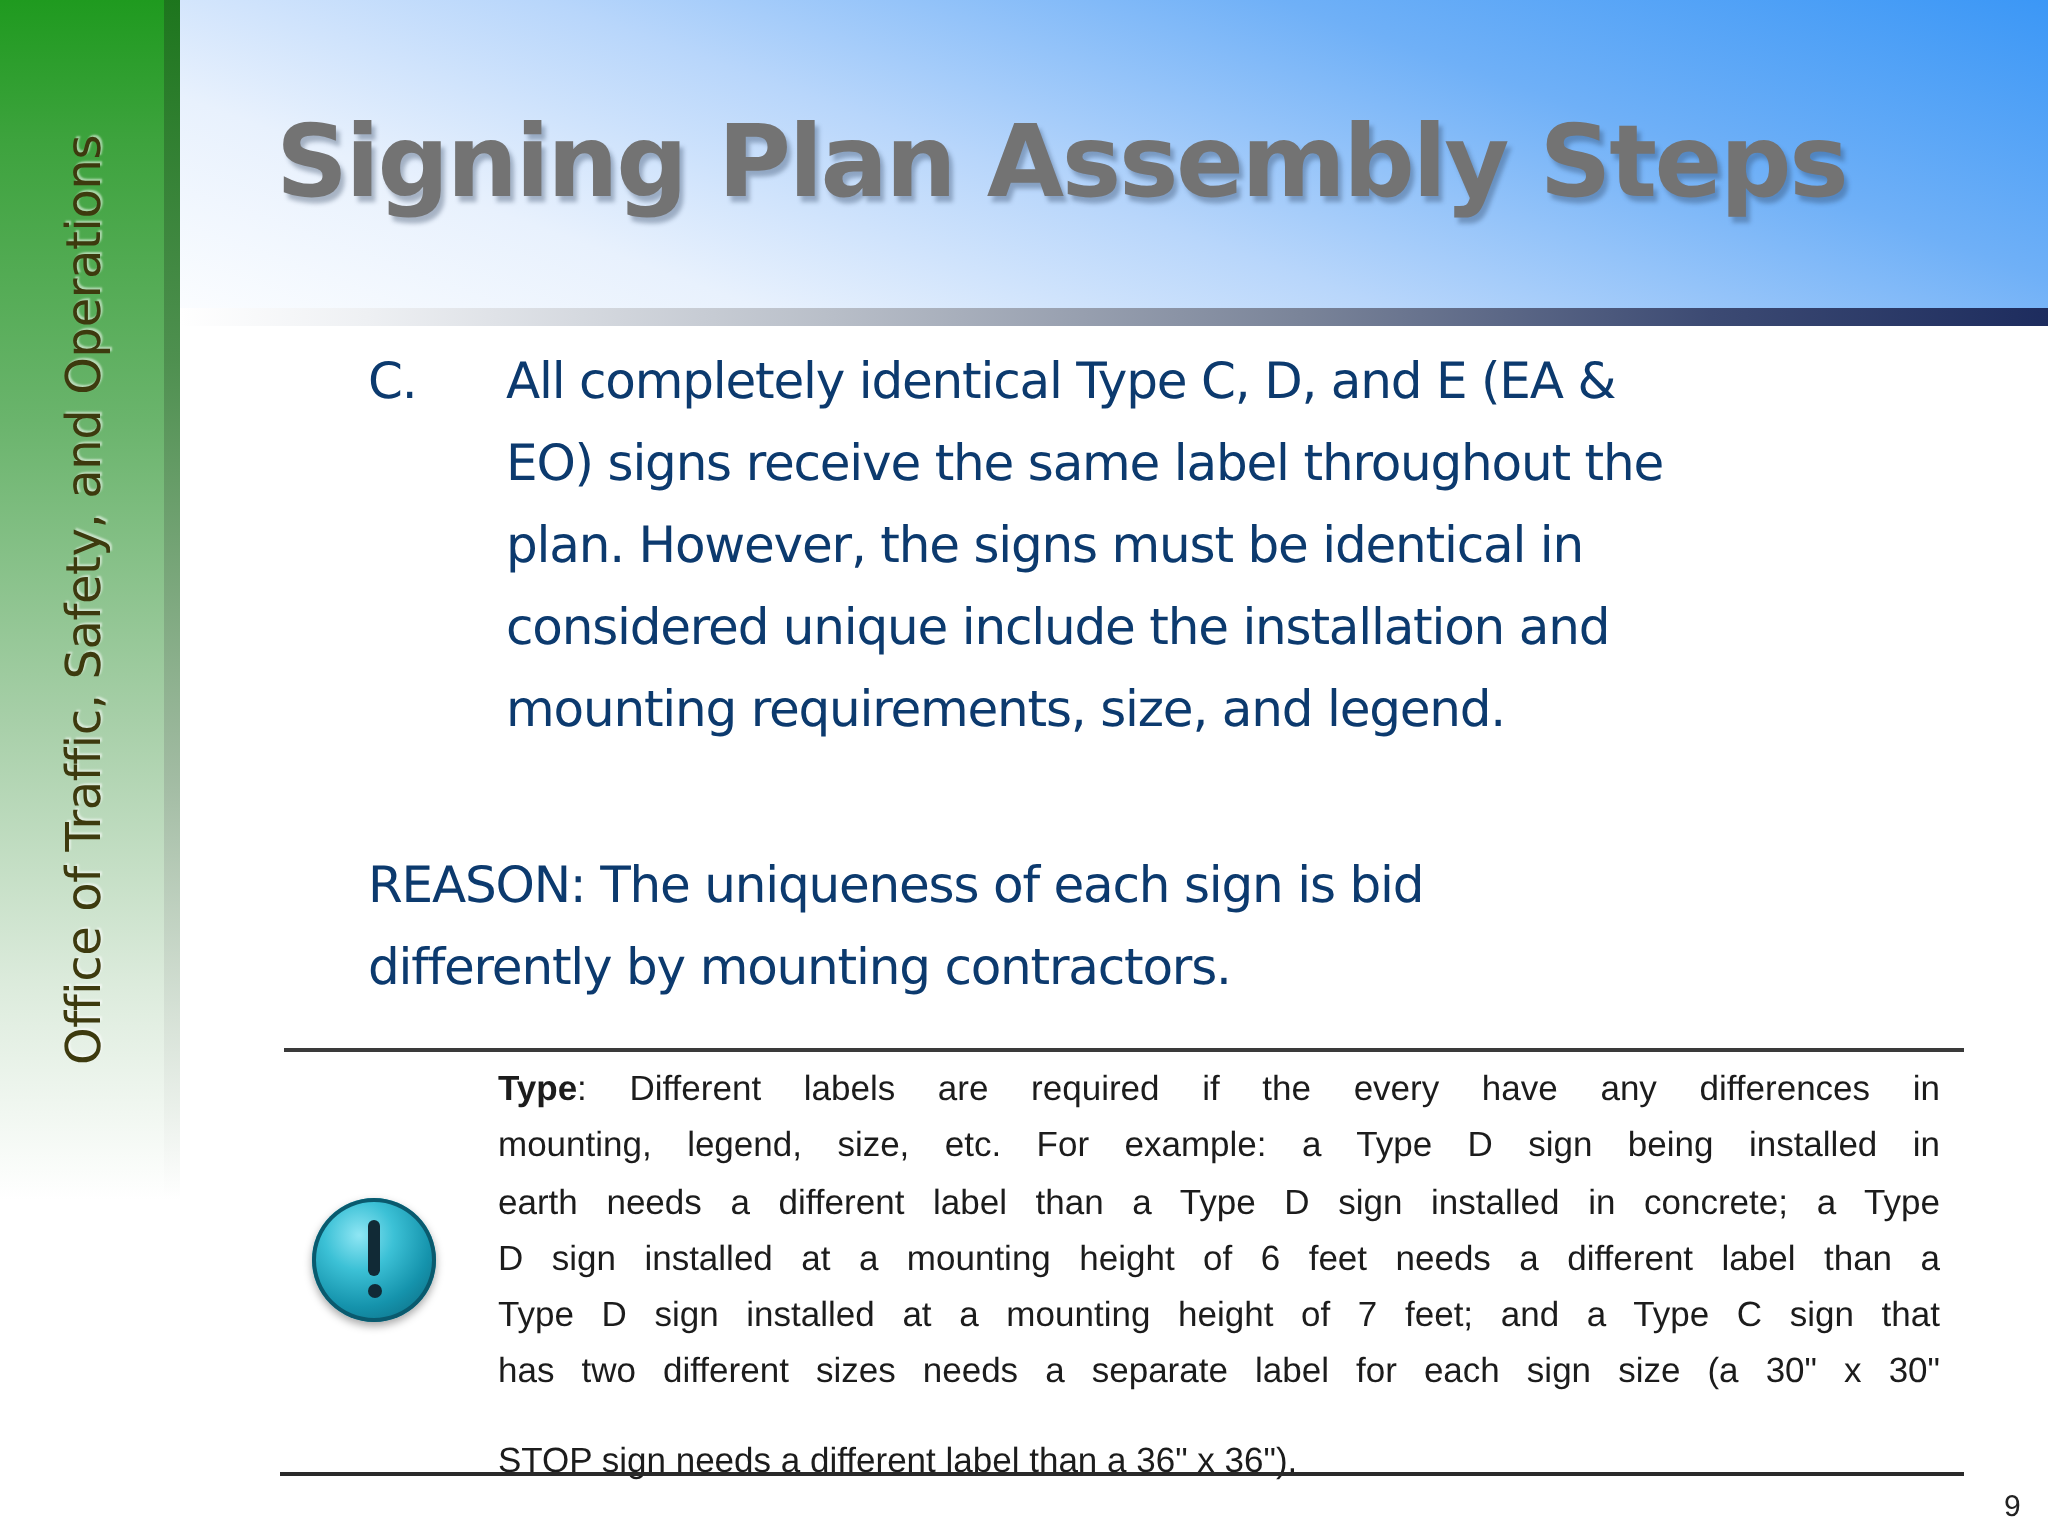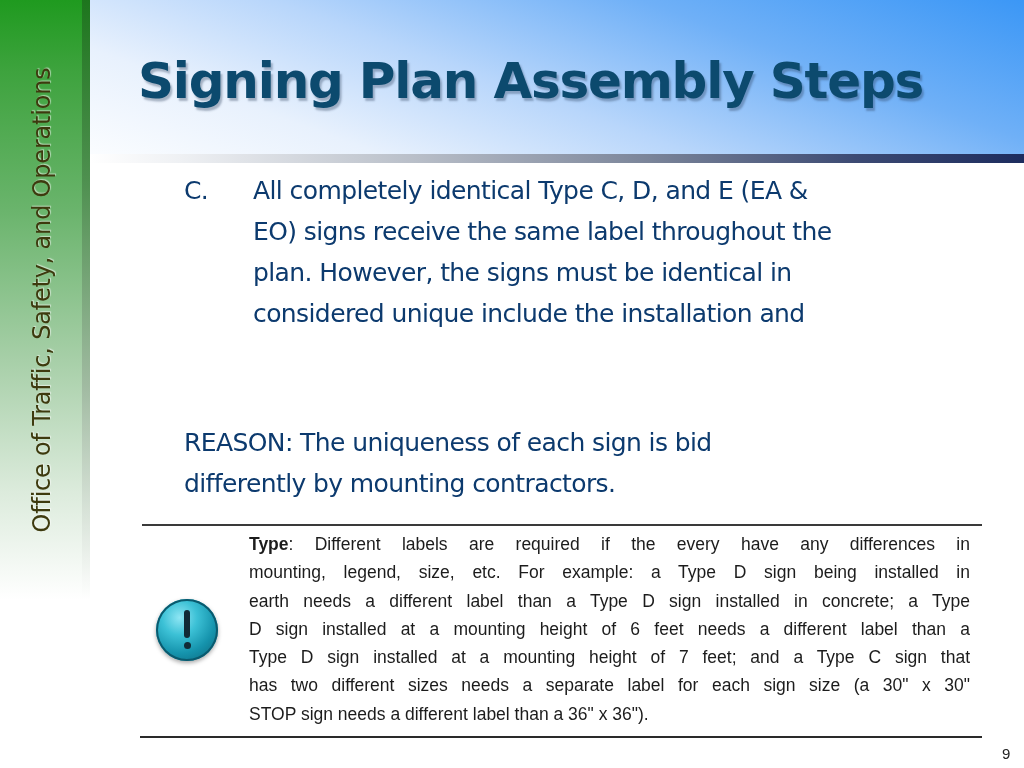--- a/index.html
+++ b/index.html
@@ -33,21 +33,21 @@
       font-family: "DejaVu Sans", sans-serif;
       font-size: 24px; color: #3d3a0e;
       text-shadow: 1px 1px 1px rgba(255,255,255,0.55);
       letter-spacing: -0.2px;
     }
 
     
     .title {
       position: absolute; left: 138px; top: 52px;
       font-family: "DejaVu Sans", sans-serif; font-weight: bold;
-      font-size: 50px; color: #0c4a6e; letter-spacing: -1.2px;
+      font-size: 50px; color: #737373; letter-spacing: -1.2px;
       text-shadow: 2px 3px 2px rgba(40,60,90,0.35);
       white-space: nowrap;
     }
 
     
     .body-text {
       position: absolute; color: #0c3a6e;
       font-family: "DejaVu Sans", sans-serif; font-size: 25px; line-height: 41px;
       letter-spacing: -0.6px;
     }
@@ -75,21 +75,21 @@
     }
     .note-icon .bang-dot {
       position: absolute; left: 27.5px; top: 43px; width: 7px; height: 7px; border-radius: 50%; background: #112a36;
     }
     .note-text {
       position: absolute; left: 249px; top: 530px; width: 721px;
       font-family: "Liberation Sans", sans-serif; font-size: 17.5px; line-height: 28.3px;
       color: #1c1c1c;
     }
     .note-text .line { display: block; text-align: justify; text-align-last: justify; white-space: nowrap; }
-    .note-text .line.last { text-align-last: left; }
+    .note-text .line.last { text-align-last: left; margin-top: 16px; }
     .note-label { font-weight: bold; }
 
     .page-number {
       position: absolute; left: 1002px; top: 745px;
       font-family: "Liberation Sans", sans-serif; font-size: 15px; color: #222222;
     }
   </style>
 </head>
 <body>
 
@@ -101,20 +101,21 @@
 <div class="sidebar-text">Office of Traffic, Safety, and Operations</div>
 
 <h1 class="title">Signing Plan Assembly Steps</h1>
 
 <div class="body-text item-marker">C.</div>
 <div class="body-text item-text">
   <span class="line">All completely identical Type C, D, and E (EA &amp;</span>
   <span class="line">EO) signs receive the same label throughout the</span>
   <span class="line">plan. However, the signs must be identical in</span>
   <span class="line">considered unique include the installation and</span>
+  <span class="line">mounting requirements, size, and legend.</span>
 </div>
 
 <div class="body-text reason">
   <span class="line"><span class="reason-label">REASON:</span><span> The uniqueness of each sign is bid</span></span>
   <span class="line">differently by mounting contractors.</span>
 </div>
 
 <div class="note-rule-top"></div>
 
 <div class="note-icon">

